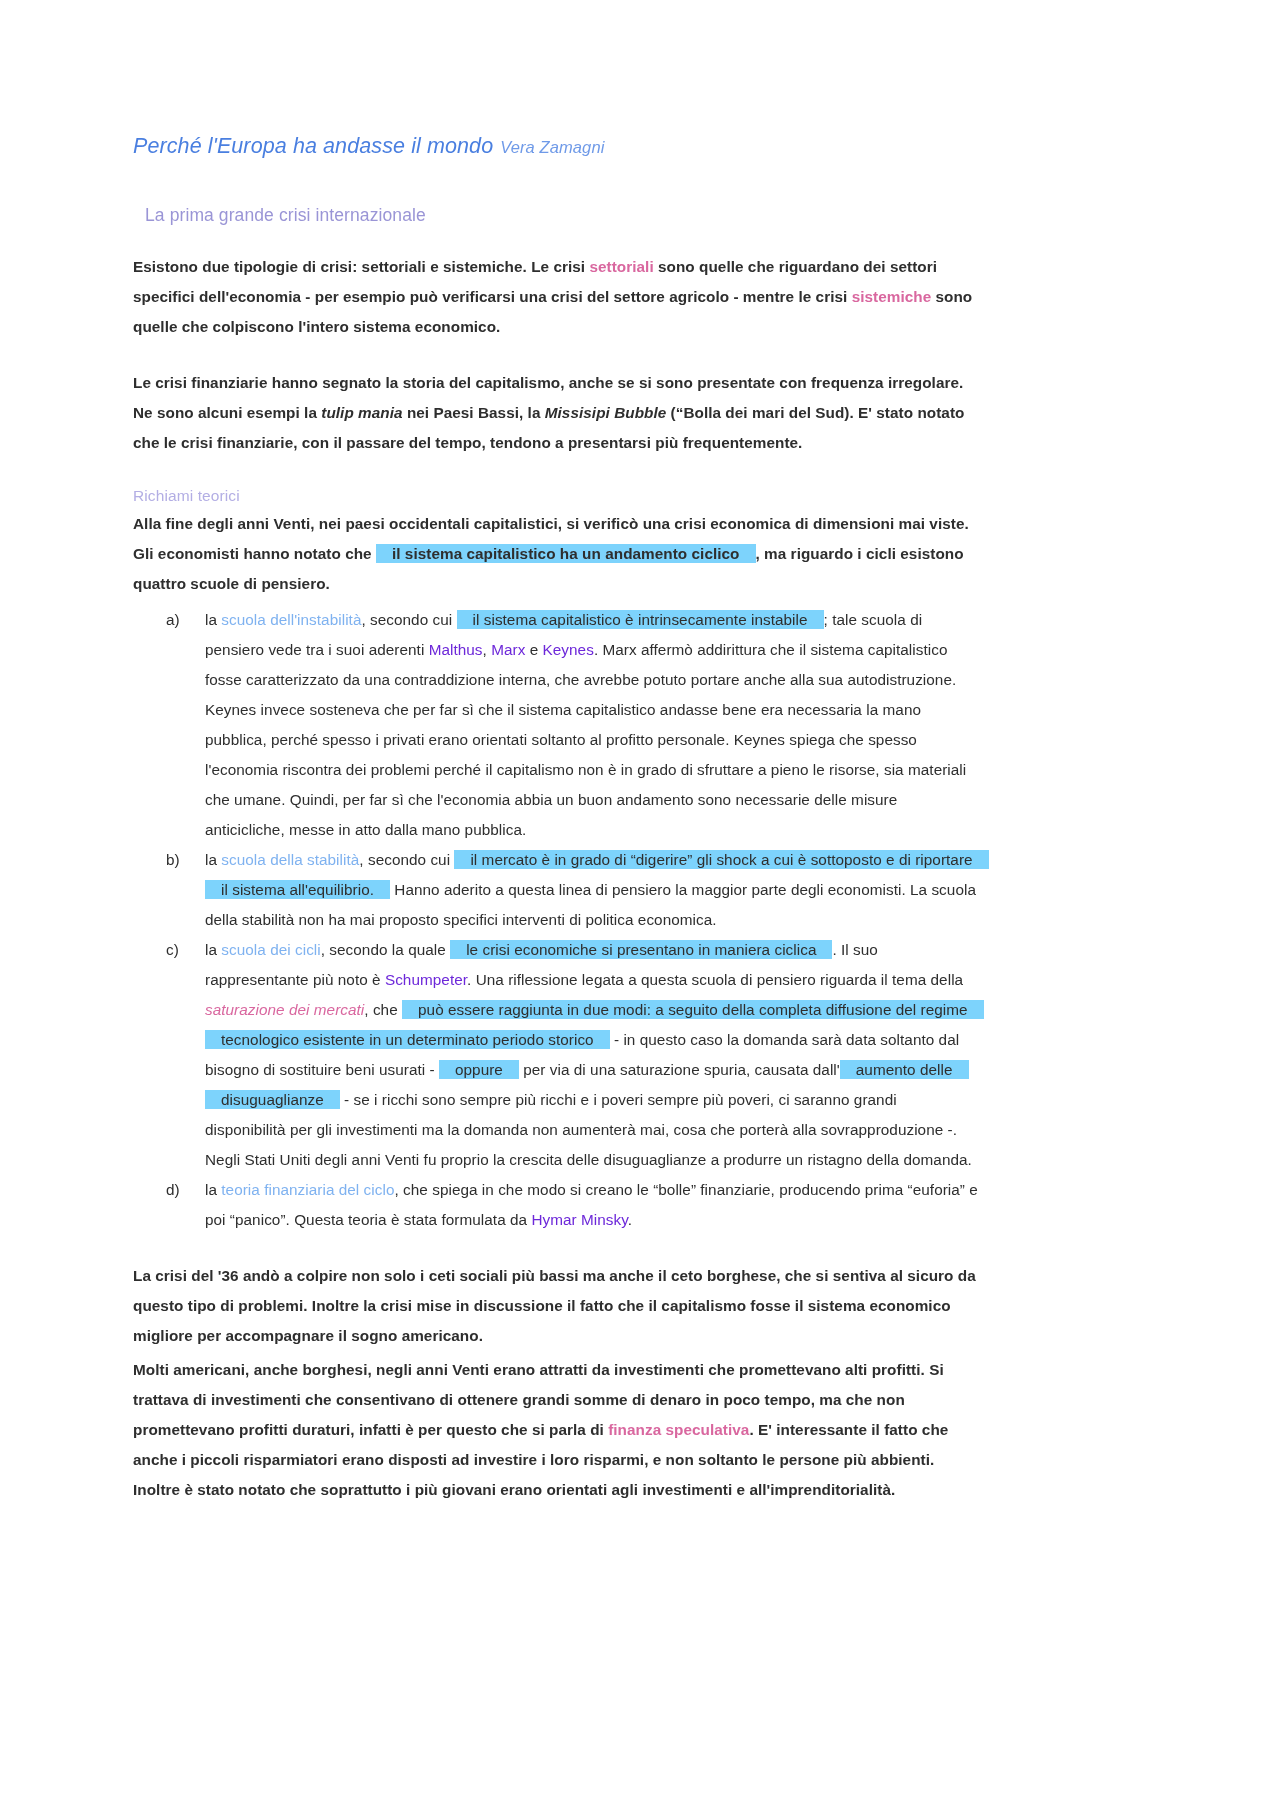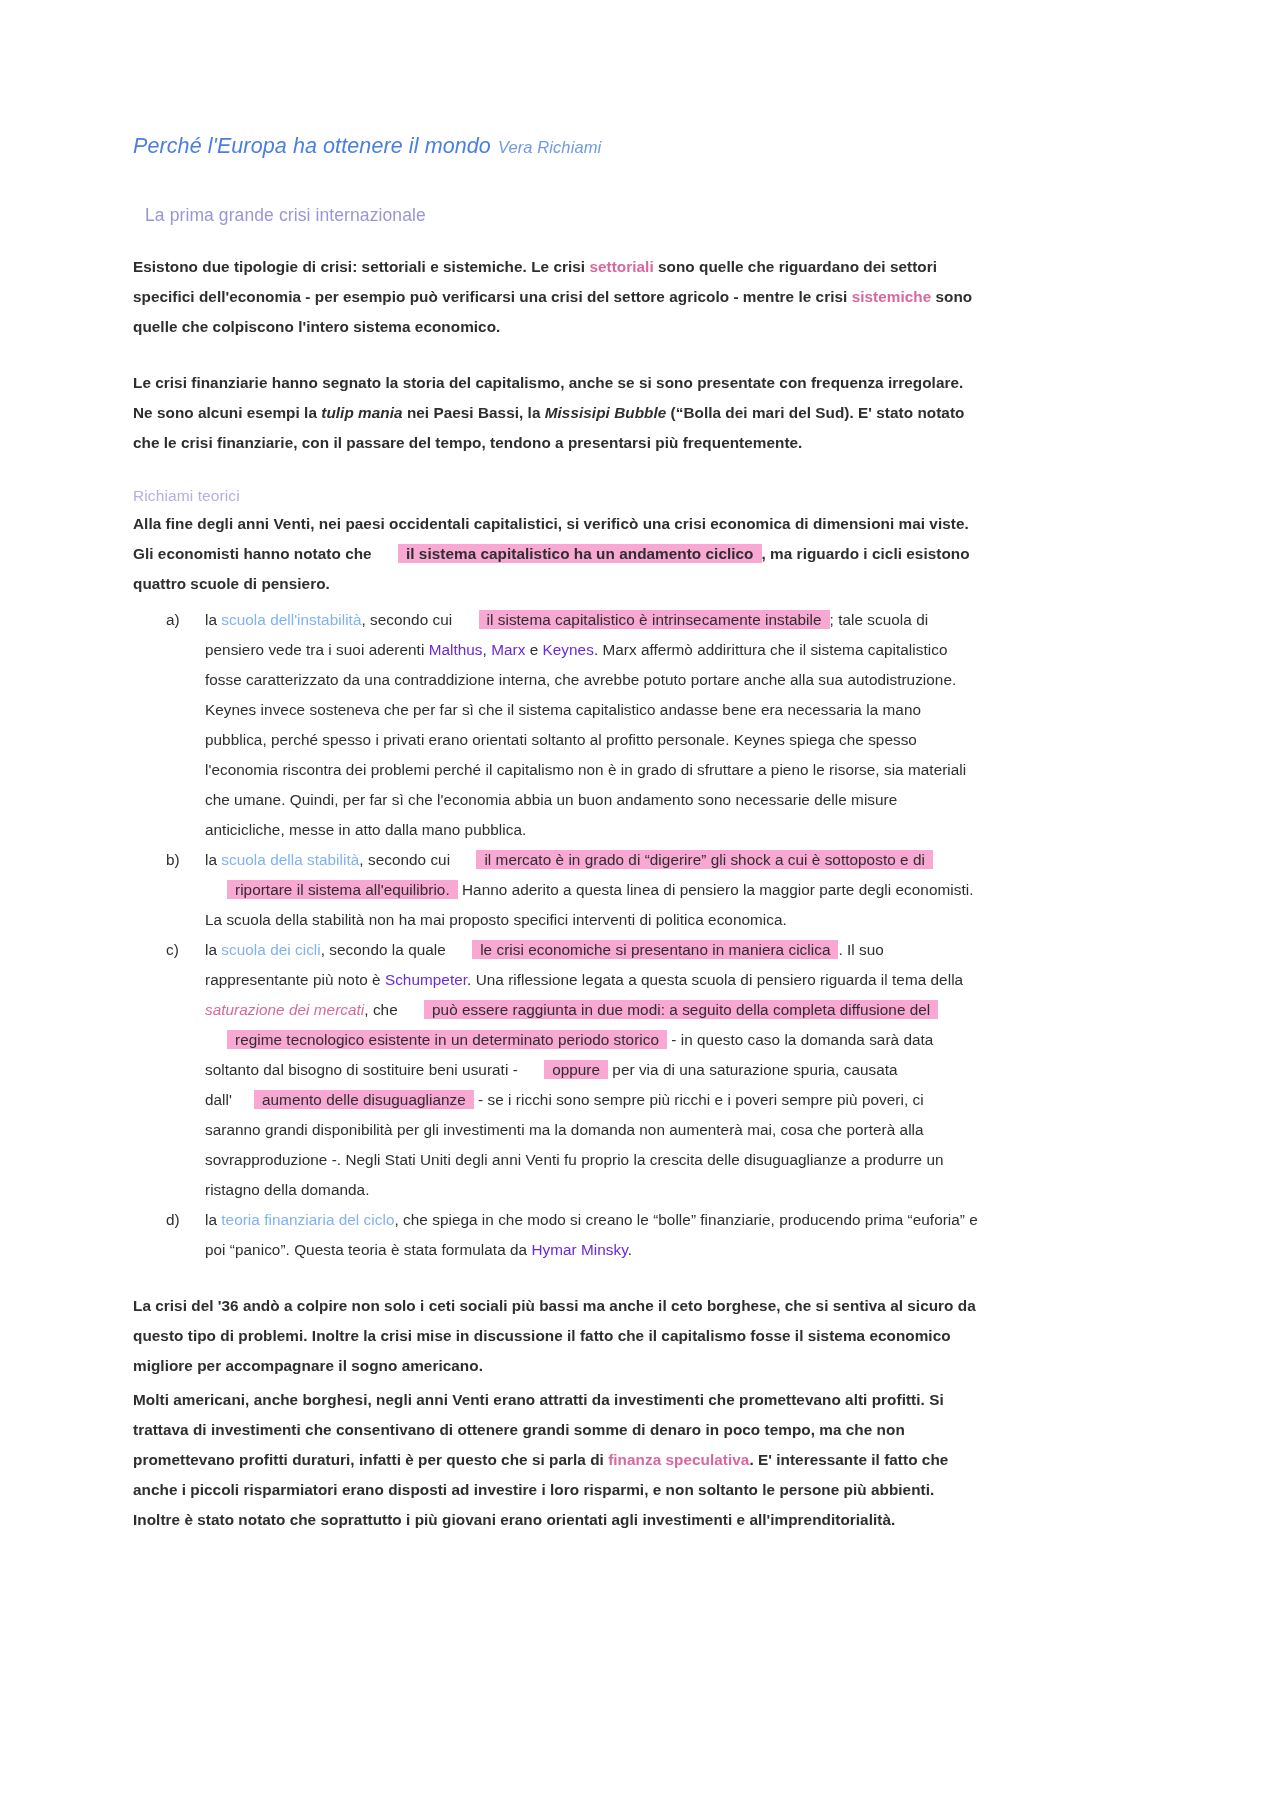--- a/index.html
+++ b/index.html
@@ -85,39 +85,38 @@
     flex: 0 0 auto;
     width: 39px;
     padding-left: 33px;
     box-sizing: content-box;
     color: #2e2e2e;
   }
   .olist li .li-body {
     flex: 1 1 auto;
   }
   .hl {
-    background: #f9a8d4;
-    padding: 1px 8px;
+    background: #7dd3fc;
+    padding: 1px 16px;
     box-decoration-break: clone;
-    margin-left: 22px;
     -webkit-box-decoration-break: clone;
   }
   .pink { color: #d9679f; }
   .pink-i { color: #d9679f; font-style: italic; }
   .blue-lt { color: #7fb2f0; }
   .blue { color: #6d28d9; }
   .it { font-style: italic; }
 </style>
 </head>
 <body>
 
 <div class="page">
 
   <h1 class="doc-title">
-    <span>Perché l'Europa ha ottenere il mondo</span><span class="doc-author">Vera Richiami</span>
+    <span>Perché l'Europa ha andasse il mondo</span><span class="doc-author">Vera Zamagni</span>
   </h1>
 
 
   <h2 class="section-heading">La prima grande crisi internazionale</h2>
 
   <p class="body-text">
     <span>Esistono due tipologie di crisi: settoriali e sistemiche. Le crisi </span><span class="pink">settoriali</span><span> sono quelle che riguardano dei settori specifici dell'economia - per esempio può verificarsi una crisi del settore agricolo - mentre le crisi </span><span class="pink">sistemiche</span><span> sono quelle che colpiscono l'intero sistema economico.</span>
   </p>
 
   <p class="body-text">

